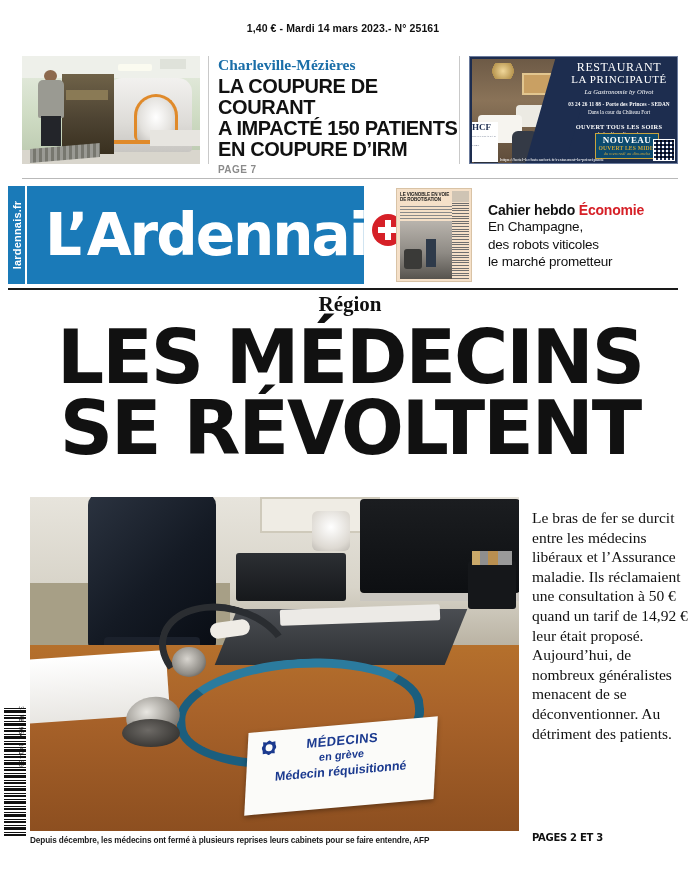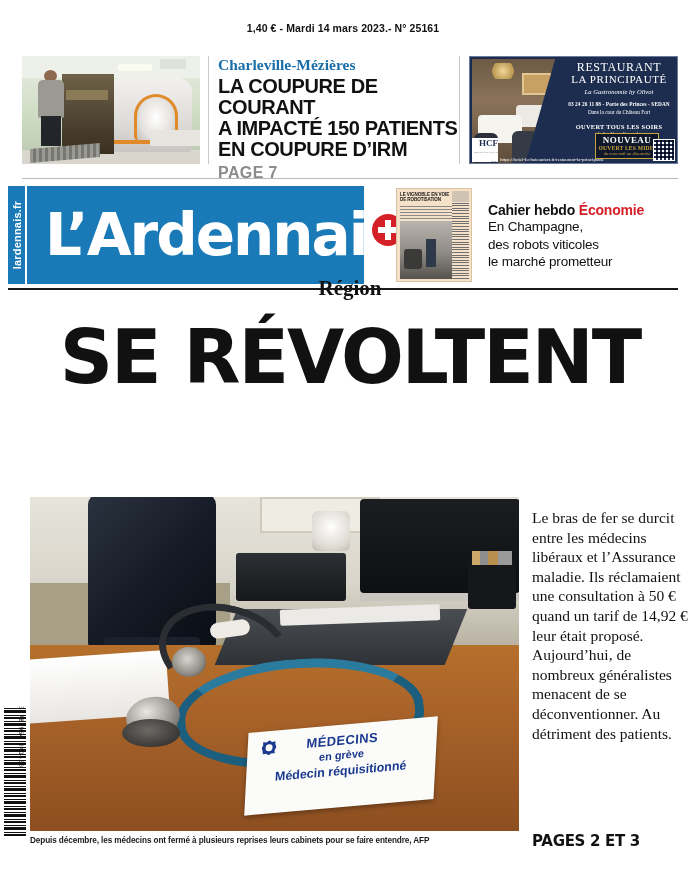--- a/index.html
+++ b/index.html
@@ -90,21 +90,21 @@
   .teaser-head {
     font-weight: 700;
     font-size: 20px;
     line-height: 21px;
     color: #111;
     letter-spacing: -.4px;
   }
   .teaser-page {
     margin-top: 4px;
     font-weight: 700;
-    font-size: 16px;
+    font-size: 10px;
     color: #8b8b8b;
     letter-spacing: .4px;
   }
   .teaser-divider {
     position: absolute;
     left: 186px; top: 4px;
     width: 1px; height: 108px;
     background: #c9c9c9;
   }
   .teaser-divider2 {
@@ -150,41 +150,41 @@
   .ad-name2 { font-size: 11px; letter-spacing: .6px; line-height: 13px; text-align: center; }
   .ad-sub { font-size: 6.6px; font-style: italic; line-height: 9px; margin-top: 1px; }
   .ad-phone { font-size: 5.3px; font-weight: 700; line-height: 8px; margin-top: 4px; letter-spacing: .1px; }
   .ad-addr { font-size: 5.3px; line-height: 8px; }
   .ad-open { font-size: 6.4px; font-weight: 700; letter-spacing: .3px; margin-top: 7px; }
   .ad-open-sub { font-size: 5.2px; font-style: italic; line-height: 8px; }
   .ad-badge {
     position: absolute;
     left: 125px; top: 76px; width: 62px;
     border: 1px solid #c9a43c;
-    background: #0f172a;
+    background: #0c4a6e;
     text-align: center;
     padding: 1px 0 2px;
   }
   .ad-badge .n { font-family:"Liberation Serif",serif; font-size: 9px; font-weight: 700; color: #ffffff; letter-spacing: .4px; }
   .ad-badge .m { font-family:"Liberation Serif",serif; font-size: 5.6px; font-weight: 700; color: #c9a43c; letter-spacing:.2px; }
   .ad-badge .s { font-family:"Liberation Serif",serif; font-size: 4.6px; font-style: italic; color: #c9a43c; }
   .ad-url {
     position: absolute; left: 30px; bottom: 1px;
     font-family: "Liberation Serif", serif;
     font-size: 5px; color: #ffffff; letter-spacing: -.05px;
   }
   .ad-logo {
     position: absolute; left: 2px; bottom: 1px;
-    width: 26px; height: 24px;
+    width: 26px; height: 40px;
     background: #ffffff;
     color: #1d2d4f;
     font-family: "Liberation Serif", serif;
     font-weight: 700;
     font-size: 9px;
-    text-align: right;
+    text-align: left;
     line-height: 9px;
     padding-top: 1px;
     box-sizing: border-box;
   }
   .ad-logo small { display:block; font-size:2.6px; font-weight:400; letter-spacing:.2px; }
   .ad-qr {
     position: absolute; right: 2px; bottom: 2px;
     width: 22px; height: 22px;
     background:
       repeating-linear-gradient(90deg,#fff 0 2px,#1d2d4f 2px 4px),
@@ -299,21 +299,21 @@
 
   .mast-rule {
     position: absolute;
     left: 8px; top: 288px; width: 670px; height: 2px;
     background: #1a1a1a;
   }
 
   
   .kicker {
     position: absolute;
-    left: 0; right: 0; top: 276px;
+    left: 0; right: 0; top: 292px;
     text-align: center;
     font-family: "Liberation Serif", serif;
     font-size: 21px;
     font-weight: 700;
     color: #111;
   }
   .headline {
     position: absolute;
     left: 0; right: 0; top: 322px;
     text-align: center;
@@ -444,21 +444,21 @@
     font-family: "Liberation Serif", serif;
     font-size: 15.5px;
     line-height: 19.6px;
     color: #111;
   }
   .rcol-pages {
     position: absolute;
     left: 532px; top: 832px;
     font-family: "DejaVu Sans", sans-serif;
     font-weight: 700;
-    font-size: 15px;
+    font-size: 10px;
     color: #111;
     letter-spacing: -.3px;
   }
 
   
   .barcode {
     position: absolute;
     left: 4px; top: 706px;
     width: 22px; height: 130px;
     background: repeating-linear-gradient(0deg,
@@ -573,20 +573,21 @@
     <div class="hebdo-line">En Champagne,</div>
     <div class="hebdo-line">des robots viticoles</div>
     <div class="hebdo-line">le marché prometteur</div>
   </div>
 </div>
 
 <div class="mast-rule"></div>
 
 <div class="kicker">Région</div>
 <div class="headline">
+  <div>LES MÉDECINS</div>
   <div>SE RÉVOLTENT</div>
 </div>
 
 <div class="photo">
   <div class="p-wall"></div>
   <div class="p-wallband"></div>
   <div class="p-frame"></div>
   <div class="p-monitor"></div>
   <div class="p-roll"></div>
   <div class="p-printer"></div>

